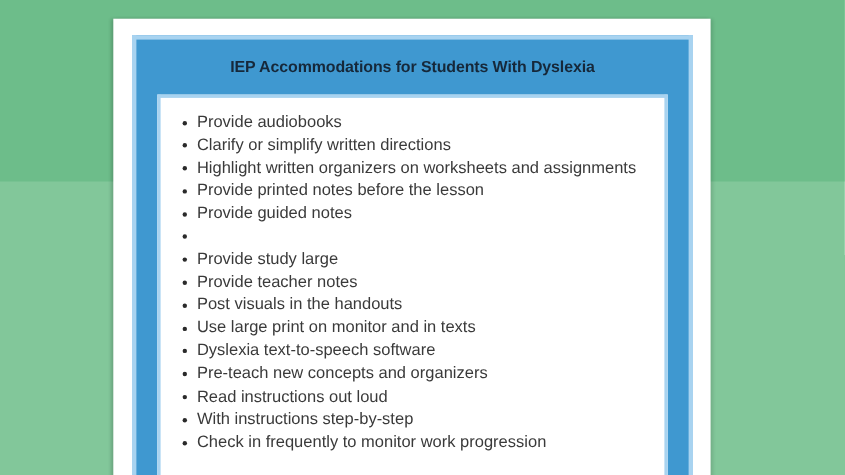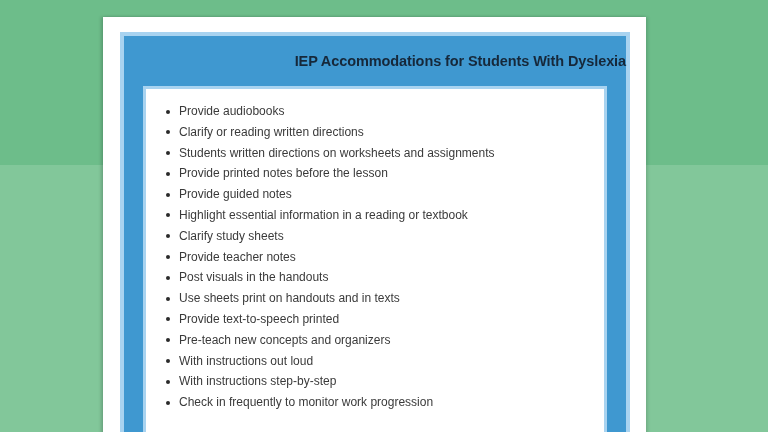--- a/index.html
+++ b/index.html
@@ -24,21 +24,21 @@
     .frame {
       position: absolute;
       left: 17px; top: 15px; width: 510px; height: 420px;
       background: #3f98d0;
       border: 4px solid #a8d3f0;
       border-bottom: none;
     }
     .title {
       position: absolute;
       left: 0; right: 0; top: 17px;
-      text-align: right;
+      text-align: center;
       font-weight: bold;
       font-size: 14.5px;
       color: #16283a;
       letter-spacing: -0.1px;
     }
     .inner {
       position: absolute;
       left: 19px; top: 50px; width: 464px; height: 380px;
       background: #ffffff;
       border: 3px solid #a8d3f0;
@@ -47,21 +47,21 @@
     ul.list {
       list-style: none;
       position: absolute;
       left: 0; top: 12px; right: 0;
     }
     ul.list li {
       position: relative;
       height: 20.8px;
       line-height: 20.8px;
       padding-left: 33px;
-      font-size: 12px;
+      font-size: 15px;
       color: #3a3a3a;
       white-space: nowrap;
     }
     ul.list li .bullet {
       position: absolute;
       left: 20px; top: 8.5px;
       width: 4px; height: 4px;
       border-radius: 50%;
       background: #2a2a2a;
     }
@@ -70,31 +70,31 @@
 <body>
 
 <div class="bg-top"></div>
 
 <div class="paper">
   <div class="frame">
     <div class="title">IEP Accommodations for Students With Dyslexia</div>
     <div class="inner">
       <ul class="list">
         <li><span class="bullet"></span><span>Provide audiobooks</span></li>
-        <li><span class="bullet"></span><span>Clarify or reading written directions</span></li>
-        <li><span class="bullet"></span><span>Students written directions on worksheets and assignments</span></li>
+        <li><span class="bullet"></span><span>Clarify or simplify written directions</span></li>
+        <li><span class="bullet"></span><span>Highlight written organizers on worksheets and assignments</span></li>
         <li><span class="bullet"></span><span>Provide printed notes before the lesson</span></li>
         <li><span class="bullet"></span><span>Provide guided notes</span></li>
-        <li><span class="bullet"></span><span>Highlight essential information in a reading or textbook</span></li>
-        <li><span class="bullet"></span><span>Clarify study sheets</span></li>
+        <li><span class="bullet"></span></li>
+        <li><span class="bullet"></span><span>Provide study large</span></li>
         <li><span class="bullet"></span><span>Provide teacher notes</span></li>
         <li><span class="bullet"></span><span>Post visuals in the handouts</span></li>
-        <li><span class="bullet"></span><span>Use sheets print on handouts and in texts</span></li>
-        <li><span class="bullet"></span><span>Provide text-to-speech printed</span></li>
+        <li><span class="bullet"></span><span>Use large print on monitor and in texts</span></li>
+        <li><span class="bullet"></span><span>Dyslexia text-to-speech software</span></li>
         <li><span class="bullet"></span><span>Pre-teach new concepts and organizers</span></li>
-        <li><span class="bullet"></span><span>With instructions out loud</span></li>
+        <li><span class="bullet"></span><span>Read instructions out loud</span></li>
         <li><span class="bullet"></span><span>With instructions step-by-step</span></li>
         <li><span class="bullet"></span><span>Check in frequently to monitor work progression</span></li>
 
       </ul>
     </div>
   </div>
 </div>
 
 </body></html>

